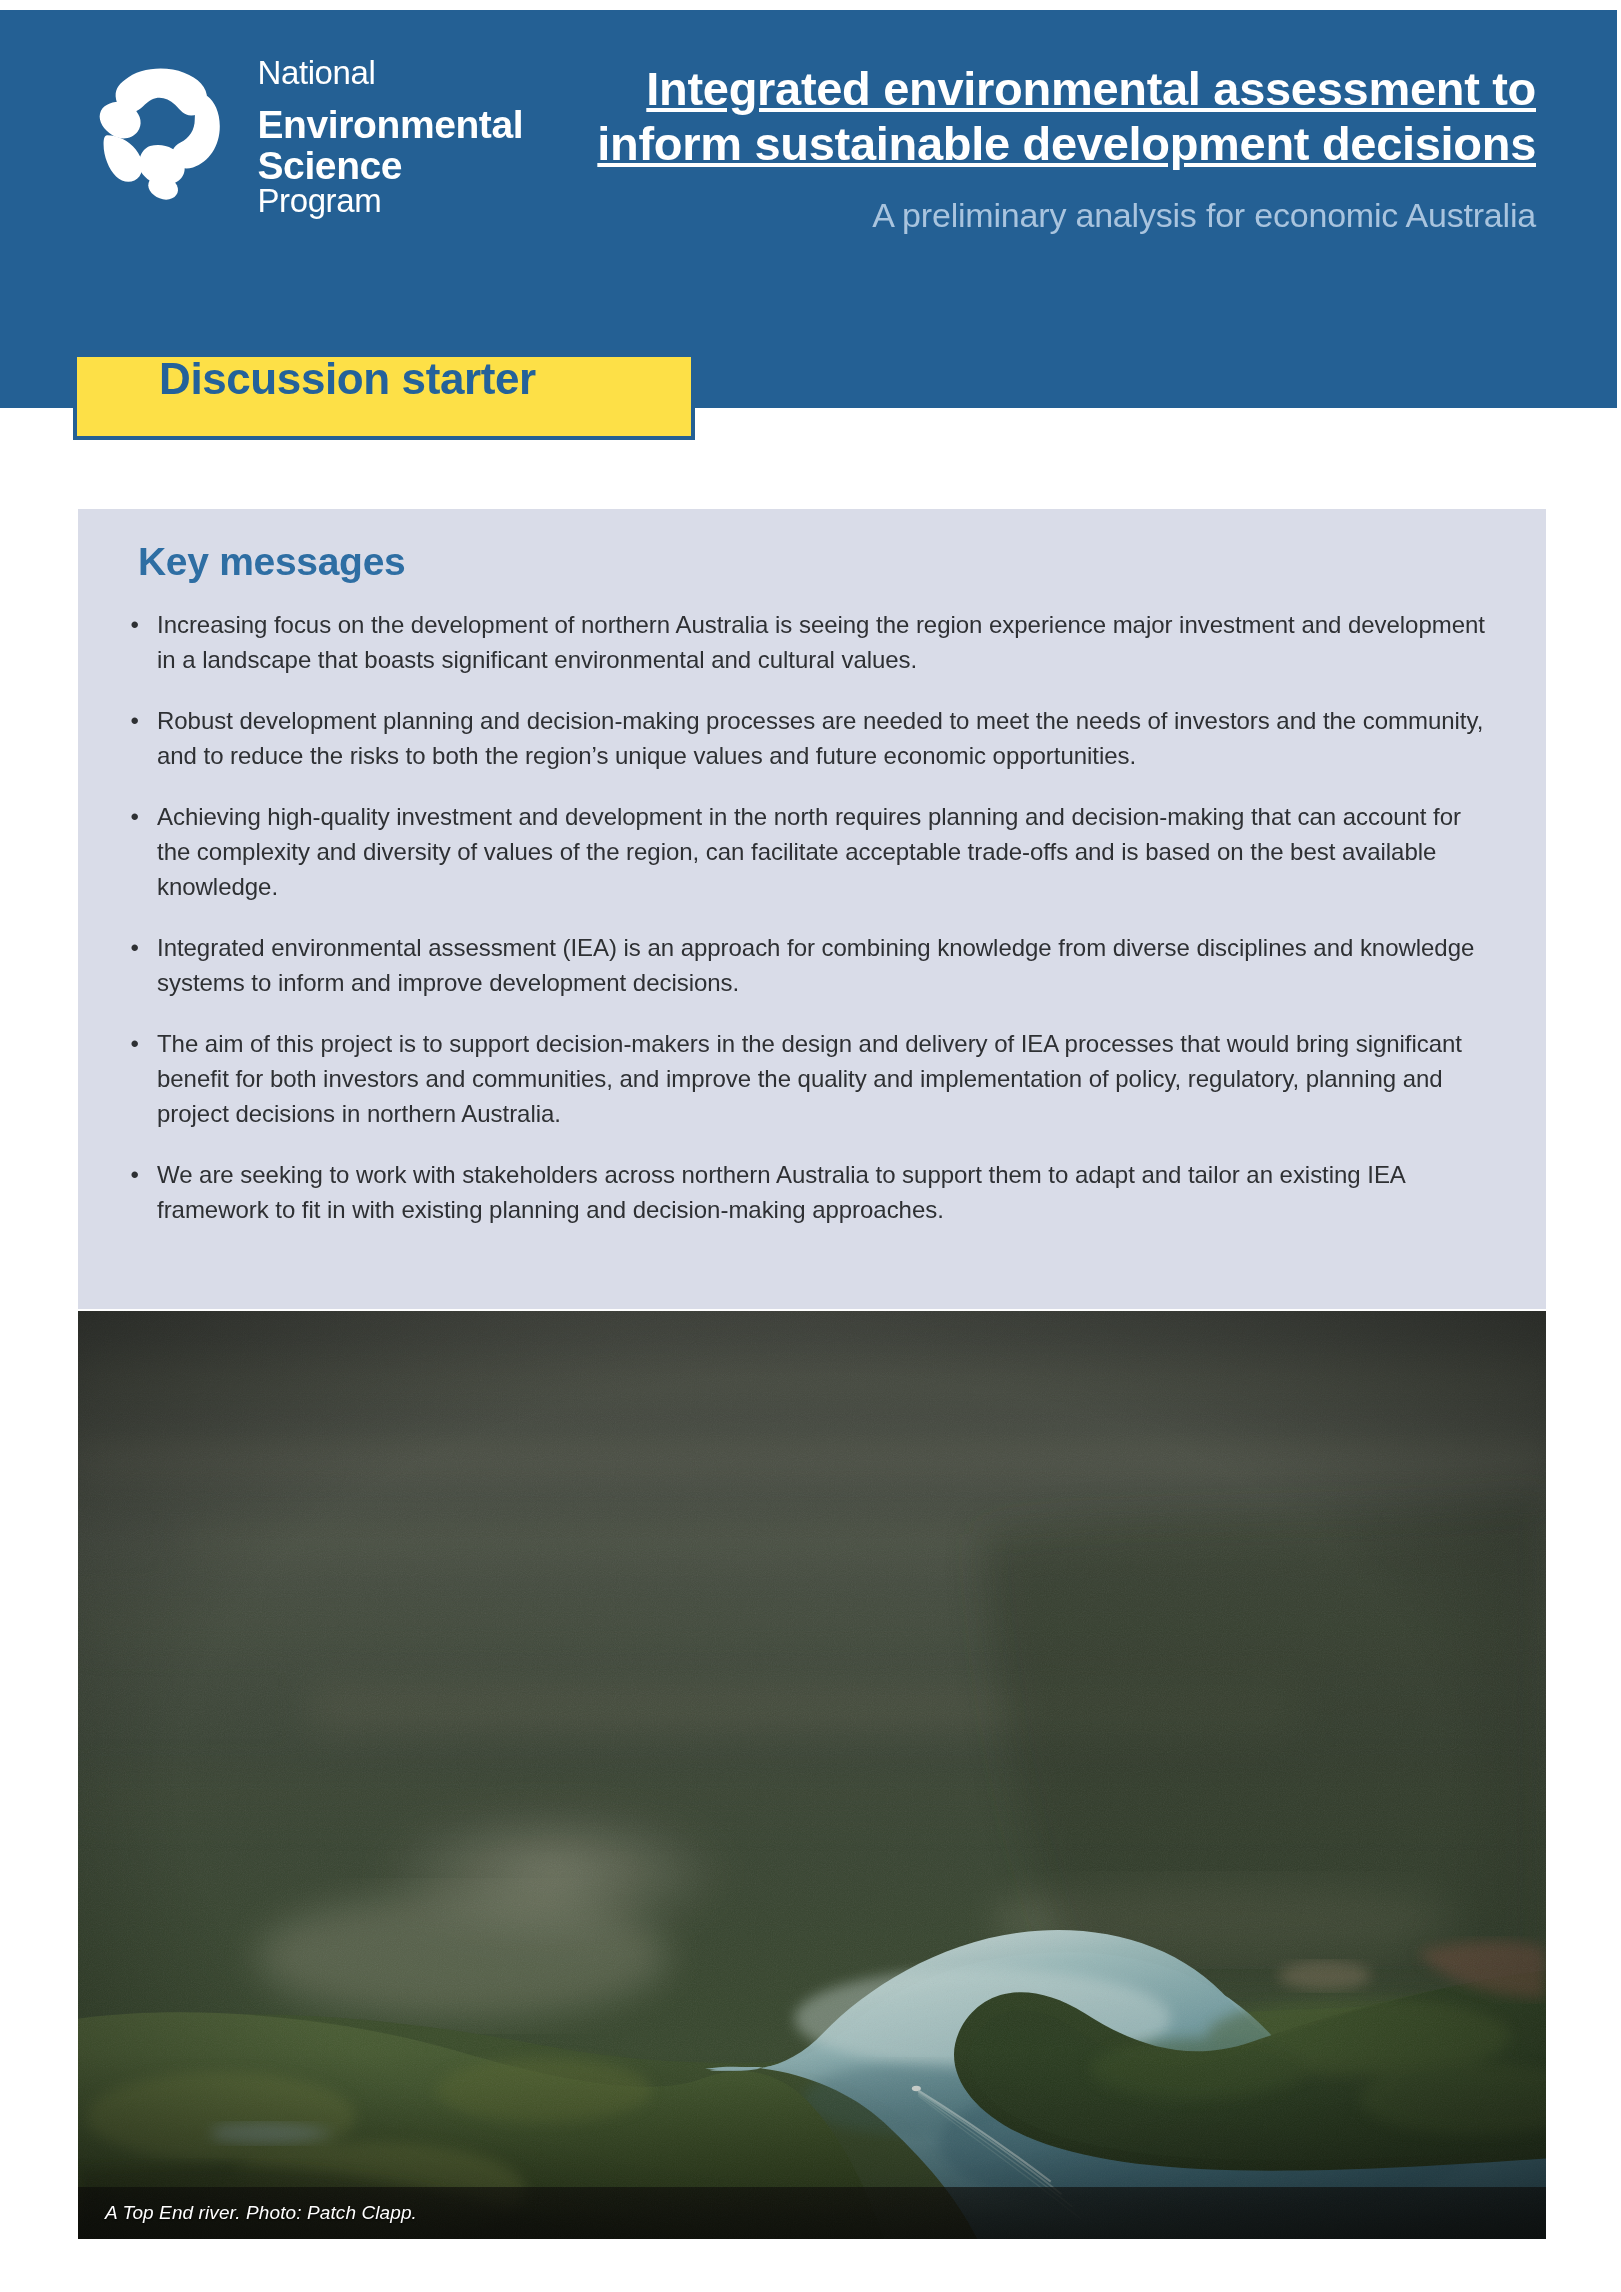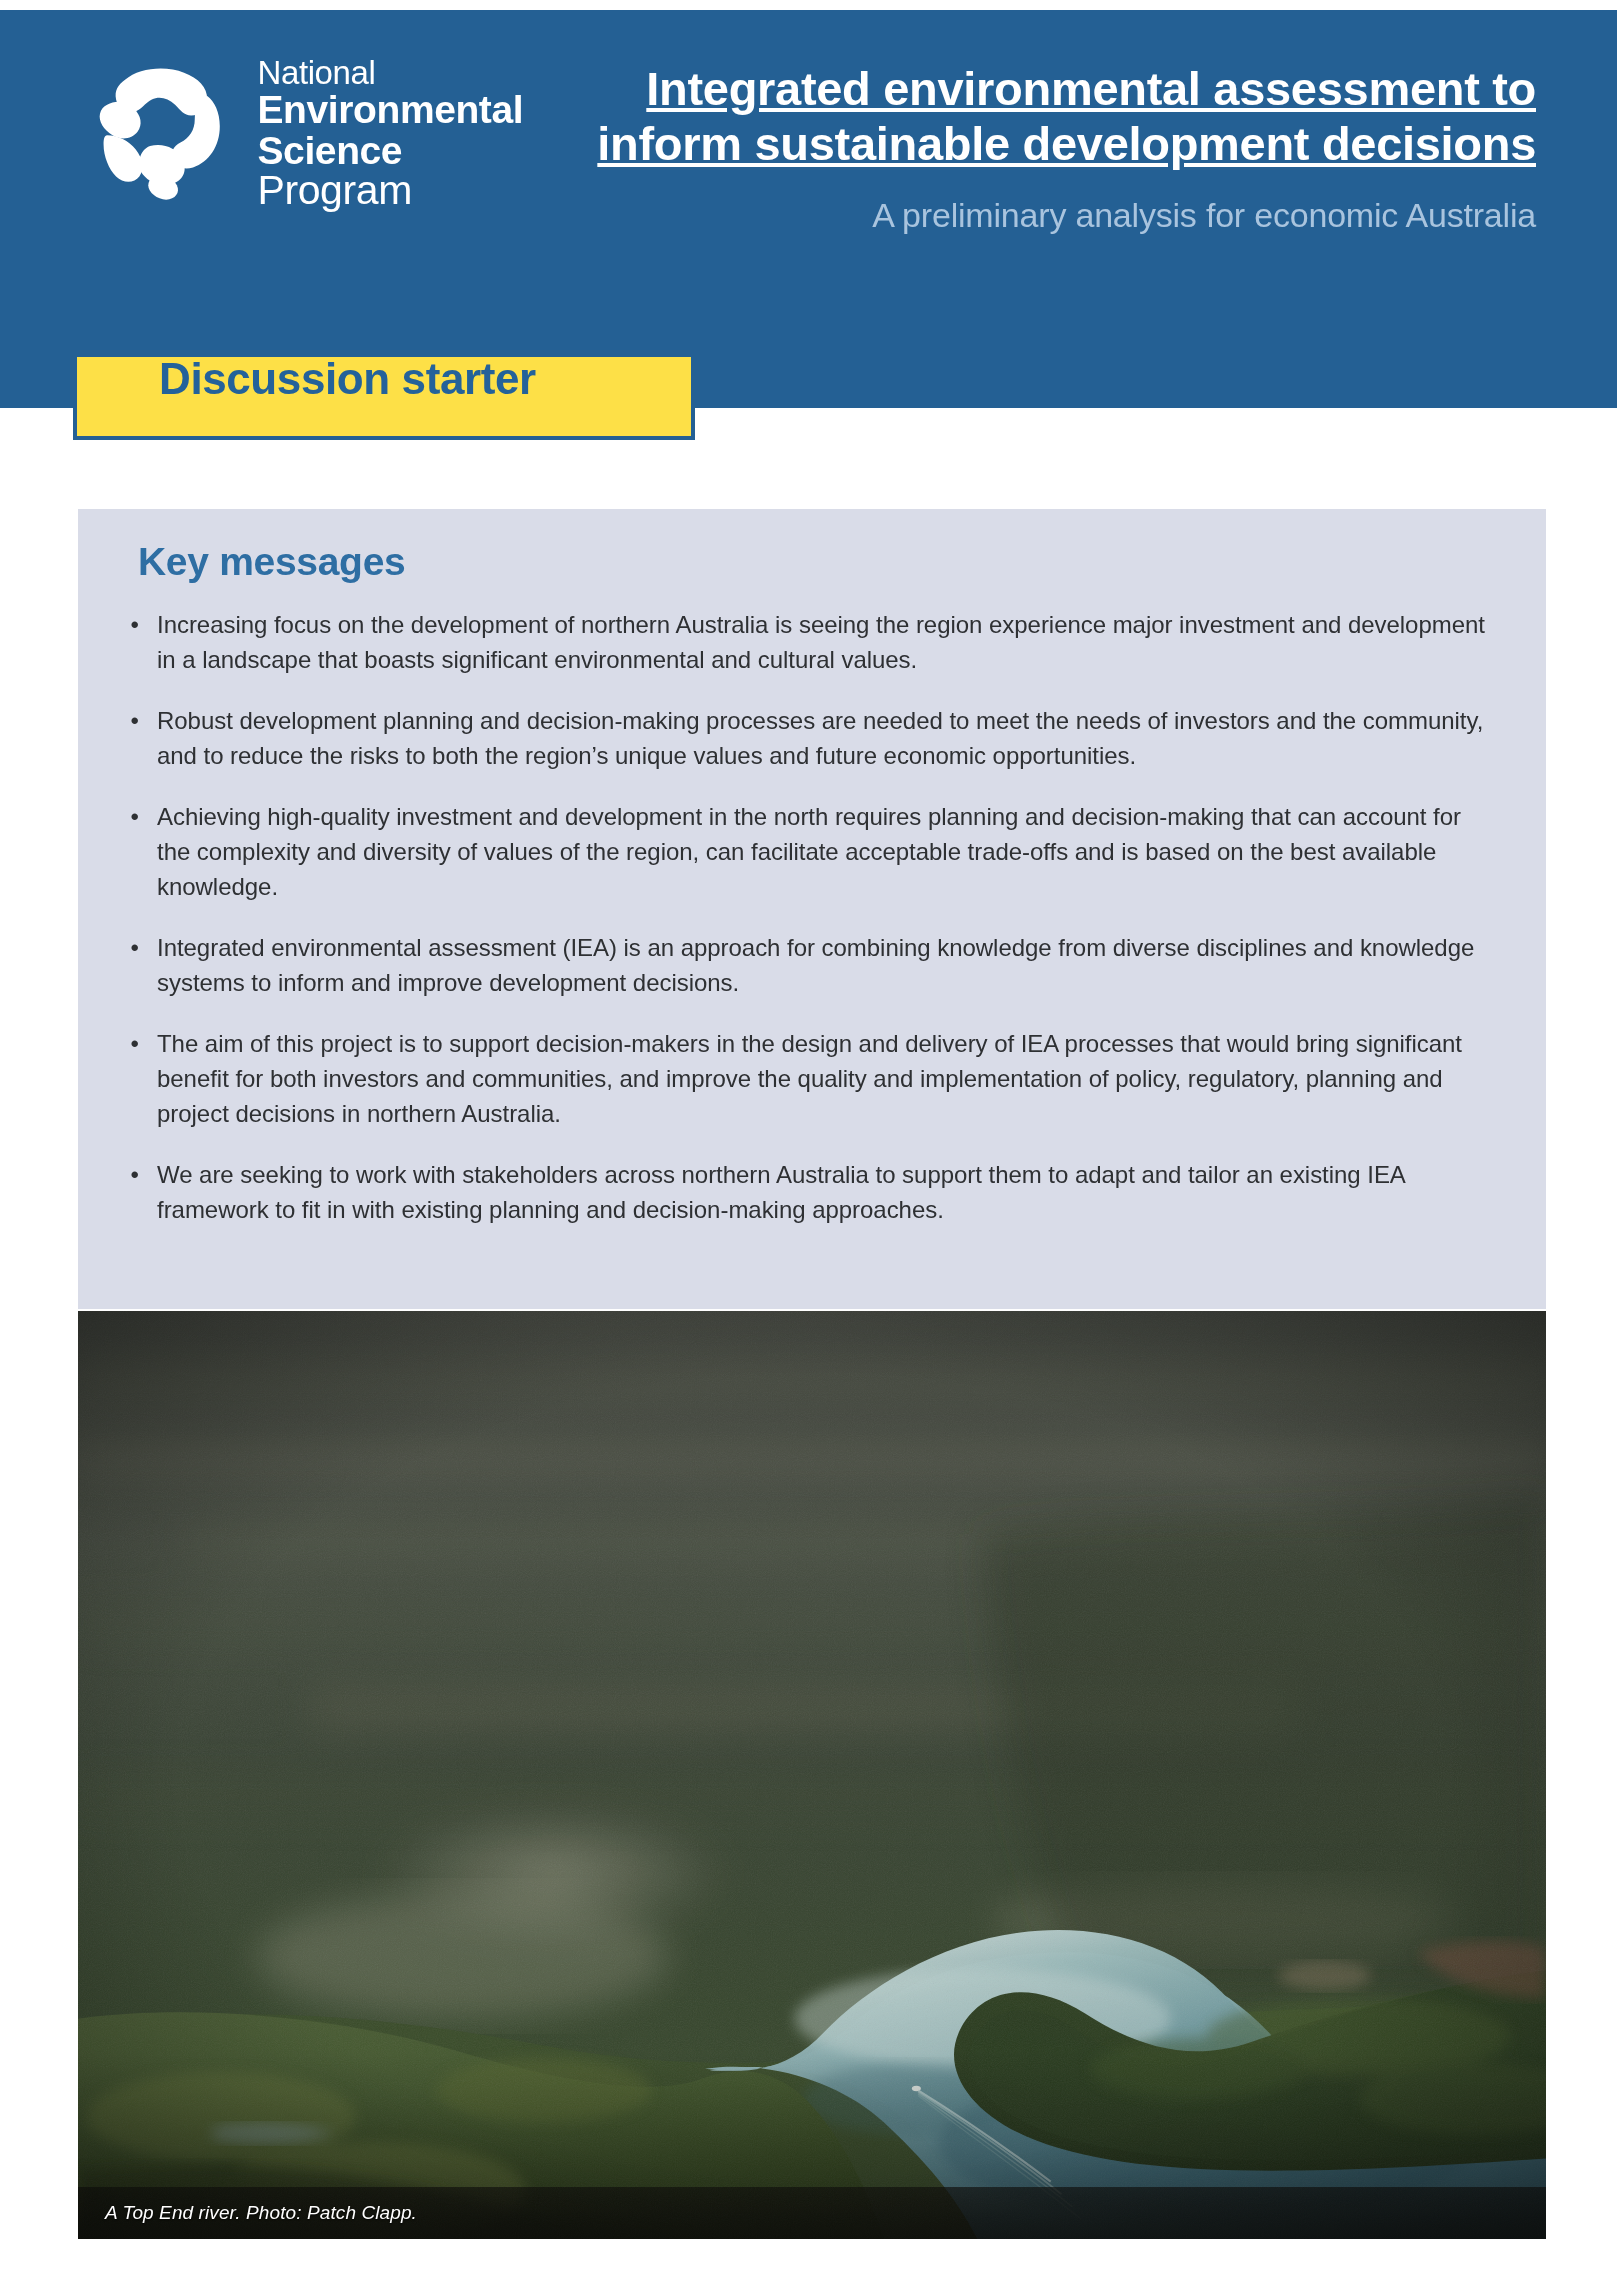--- a/index.html
+++ b/index.html
@@ -53,23 +53,23 @@
   .logo-words {
     padding-top: 5.4px;
     color: #ffffff;
     line-height: 0.93;
   }
   .logo-words .lw {
     display: block;
     letter-spacing: -0.4px;
   }
   .lw-national   { font-size: 33px; font-weight: 400; }
-  .lw-env        { font-size: 39px; font-weight: 700; margin-top: 3px; }
+  .lw-env        { font-size: 39px; font-weight: 700; margin-top: 18px; }
   .lw-science    { font-size: 39px; font-weight: 700; margin-top: 5px; }
-  .lw-program    { font-size: 41px; font-weight: 400; margin-top: 0.9px; }
+  .lw-program    { font-size: 33px; font-weight: 400; margin-top: 0.9px; }
 
   .title-block {
     position: absolute;
     right: 81px;
     top: 52px;
     width: 967px;
     text-align: right;
   }
   .doc-title {
     margin: 0;

